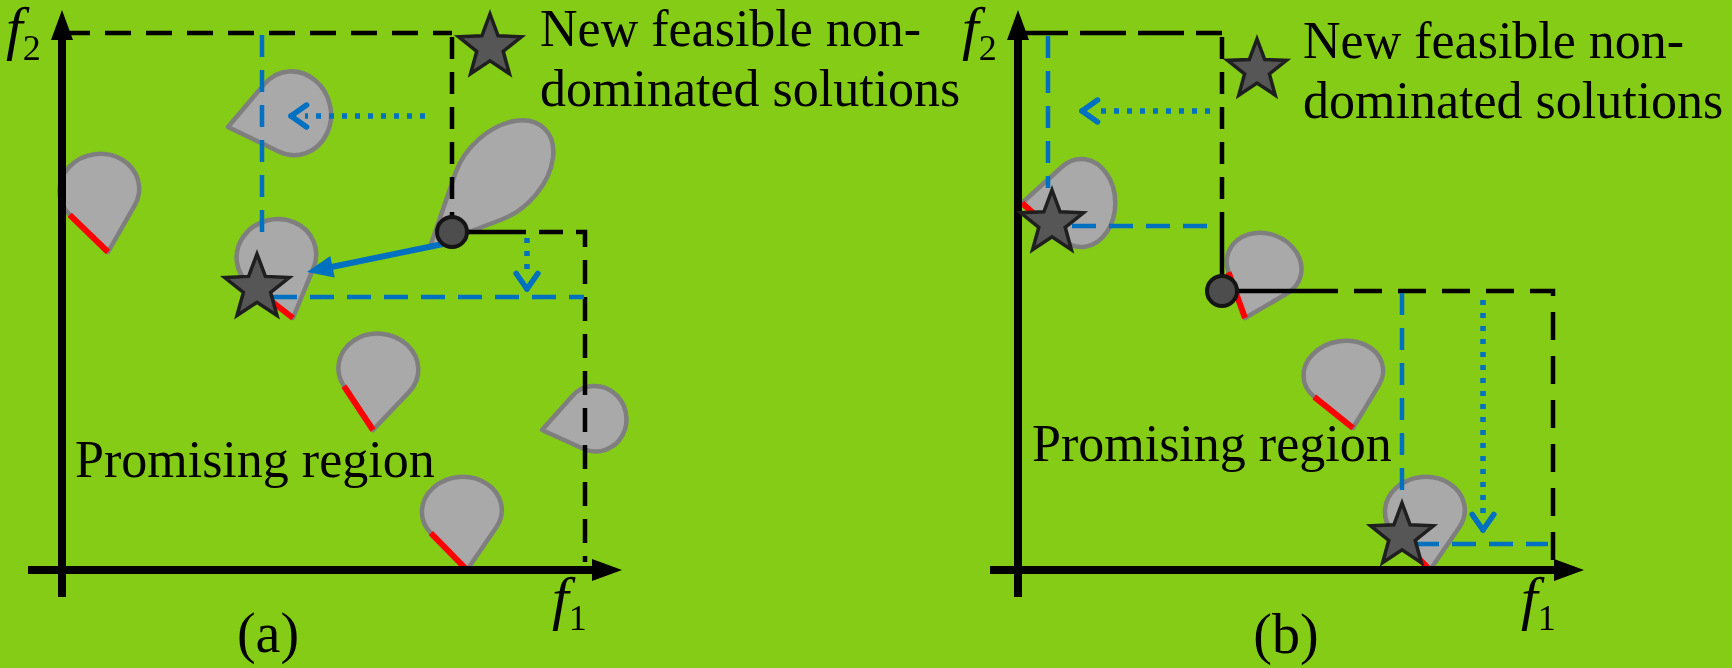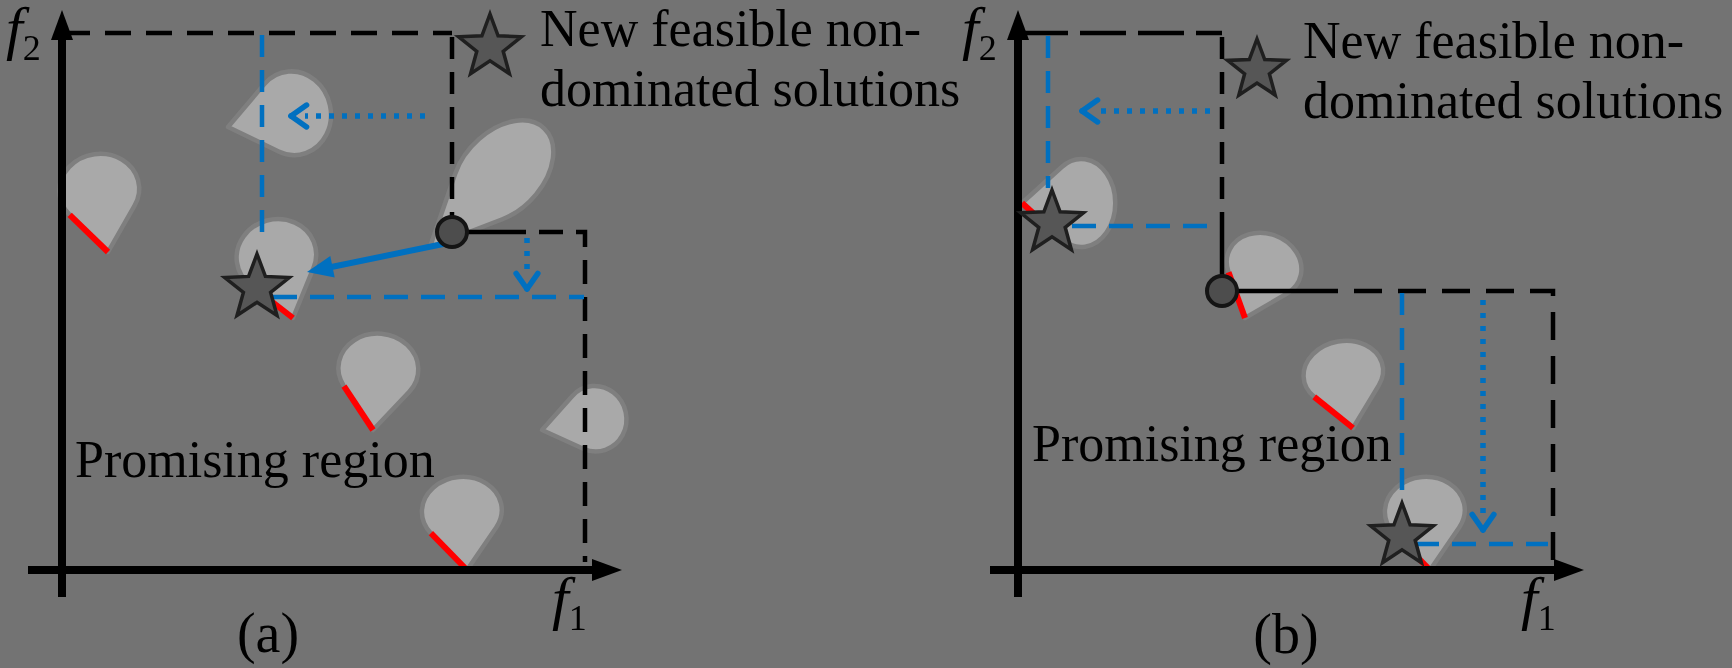--- a/index.html
+++ b/index.html
@@ -1,17 +1,17 @@
 <!DOCTYPE html>
 <html><head>
 <meta charset="utf-8">
 <title>Promising region figure</title>
 <style>
   html,body{margin:0;padding:0;background:#ffffff;}
-  .stage{position:relative;width:1732px;height:668px;background:#737373;overflow:hidden;}
+  .stage{position:relative;width:1732px;height:668px;background:#84cc16;overflow:hidden;}
   svg{display:block;}
   text{font-family:"Liberation Serif","DejaVu Serif",serif;fill:#000;}
   .axis-label .fvar{font-style:italic;font-size:60px;}
   .axis-label .fsub{font-style:normal;font-size:36px;}
   .legend-text{font-size:52px;}
   .region-label{font-size:52px;}
   .caption{font-size:56px;text-anchor:middle;}
 </style>
 </head>
 <body>

